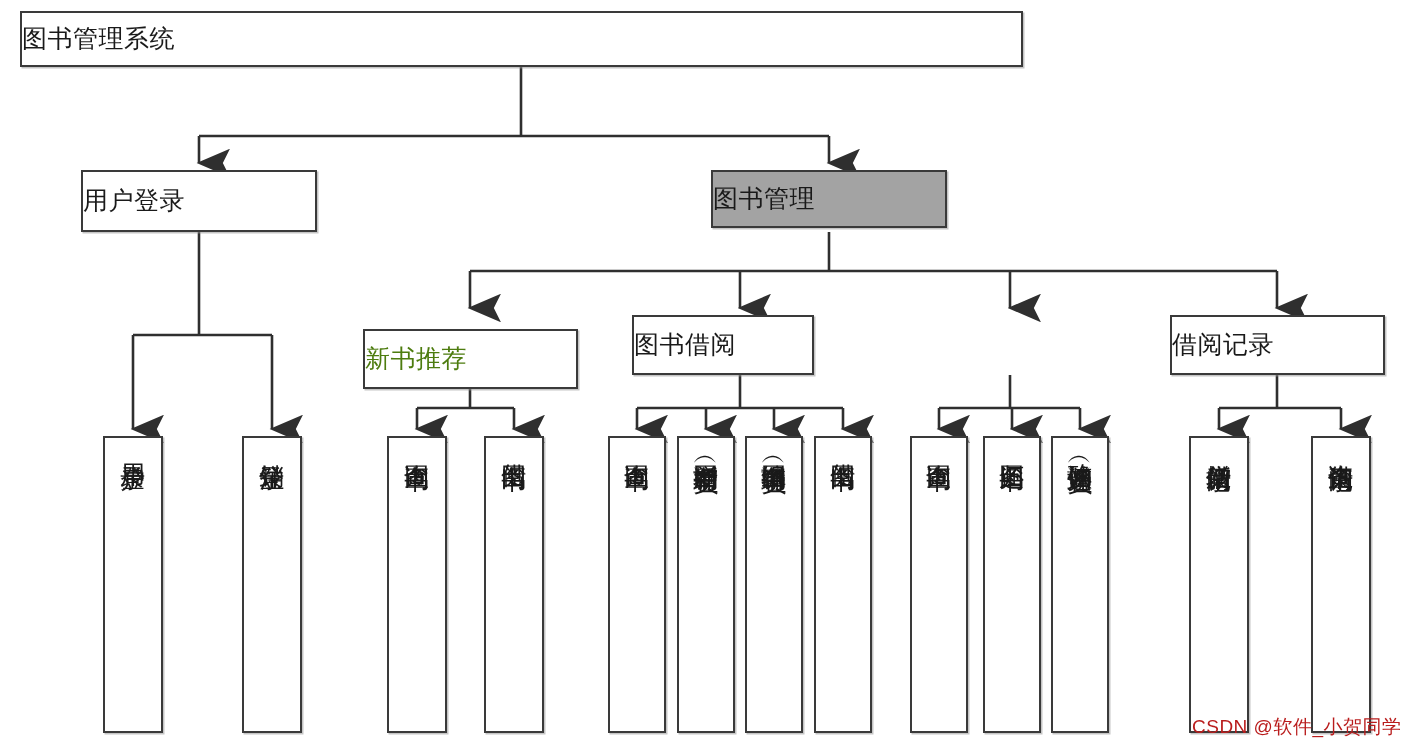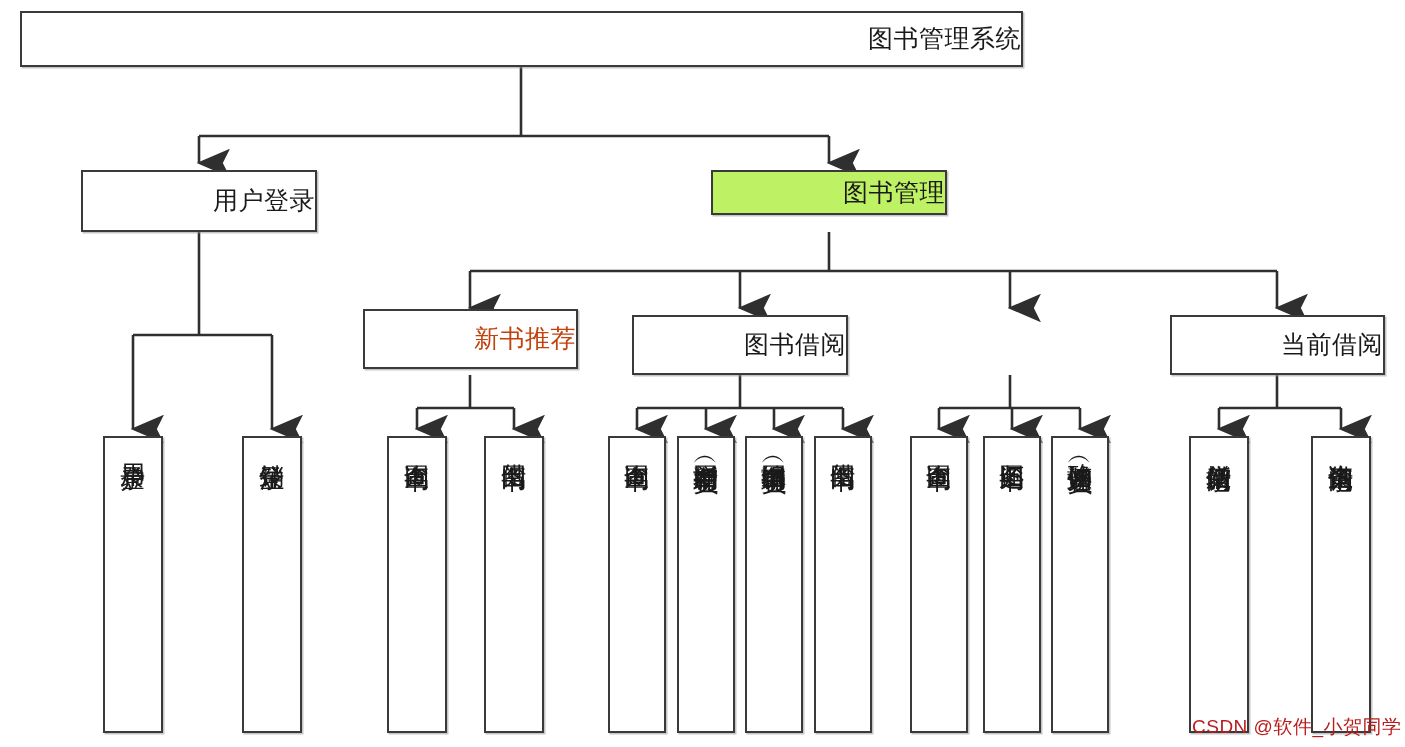--- a/index.html
+++ b/index.html
@@ -26,21 +26,21 @@
     height: 747px;
     pointer-events: none;
   }
   .node {
     position: absolute;
     box-sizing: border-box;
     border: 2.5px solid #3a3a3a;
     background: #ffffff;
     display: flex;
     align-items: center;
-    justify-content: flex-end;
+    justify-content: flex-start;
     color: #1a1a1a;
     box-shadow: 1.5px 1.5px 0 rgba(150,150,150,0.55);
   }
   .node-label {
     display: block;
     text-align: center;
     line-height: 1.18;
     letter-spacing: 0.5px;
   }
   
@@ -130,32 +130,32 @@
     </g>
   </svg>
 
   <div class="node horiz root" style="left: 20px; top: 11px; width: 1003px; height: 56px; border-color: rgb(58, 58, 58); background: rgb(255, 255, 255); color: rgb(26, 26, 26);">
     <span class="node-label">图书管理系统</span>
   </div>
 
   <div class="node horiz" style="left: 81px; top: 170px; width: 236px; height: 62px; border-color: rgb(58, 58, 58); background: rgb(255, 255, 255); color: rgb(26, 26, 26);">
     <span class="node-label">用户登录</span>
   </div>
-  <div class="node horiz" style="left: 711px; top: 170px; width: 236px; height: 45px; border-color: rgb(58, 58, 58); background: #bef264; color: rgb(26, 26, 26);">
+  <div class="node horiz" style="left: 711px; top: 170px; width: 236px; height: 58px; border-color: rgb(58, 58, 58); background: #a3a3a3; color: rgb(26, 26, 26);">
     <span class="node-label">图书管理</span>
   </div>
 
-  <div class="node horiz" style="left: 363px; top: 309px; width: 215px; height: 60px; border-color: rgb(58, 58, 58); background: rgb(255, 255, 255); color: #c2410c;">
+  <div class="node horiz" style="left: 363px; top: 329px; width: 215px; height: 60px; border-color: rgb(58, 58, 58); background: rgb(255, 255, 255); color: #4d7c0f;">
     <span class="node-label">新书推荐</span>
   </div>
-  <div class="node horiz" style="left: 632px; top: 315px; width: 216px; height: 60px; border-color: rgb(58, 58, 58); background: rgb(255, 255, 255); color: rgb(26, 26, 26);">
+  <div class="node horiz" style="left: 632px; top: 315px; width: 182px; height: 60px; border-color: rgb(58, 58, 58); background: rgb(255, 255, 255); color: rgb(26, 26, 26);">
     <span class="node-label">图书借阅</span>
   </div>
   <div class="node horiz" style="left: 1170px; top: 315px; width: 215px; height: 60px; border-color: rgb(58, 58, 58); background: rgb(255, 255, 255); color: rgb(26, 26, 26);">
-    <span class="node-label">当前借阅</span>
+    <span class="node-label">借阅记录</span>
   </div>
 
   <div class="node vert" style="left: 103px; top: 436px; width: 60px; height: 297px; border-color: rgb(58, 58, 58); background: rgb(255, 255, 255); color: rgb(26, 26, 26);">
     <span class="node-label">用户登录</span>
   </div>
   <div class="node vert" style="left: 242px; top: 436px; width: 60px; height: 297px; border-color: rgb(58, 58, 58); background: rgb(255, 255, 255); color: rgb(26, 26, 26);">
     <span class="node-label">注销登录</span>
   </div>
   <div class="node vert" style="left: 387px; top: 436px; width: 60px; height: 297px; border-color: rgb(58, 58, 58); background: rgb(255, 255, 255); color: rgb(26, 26, 26);">
     <span class="node-label">查询图书</span>

